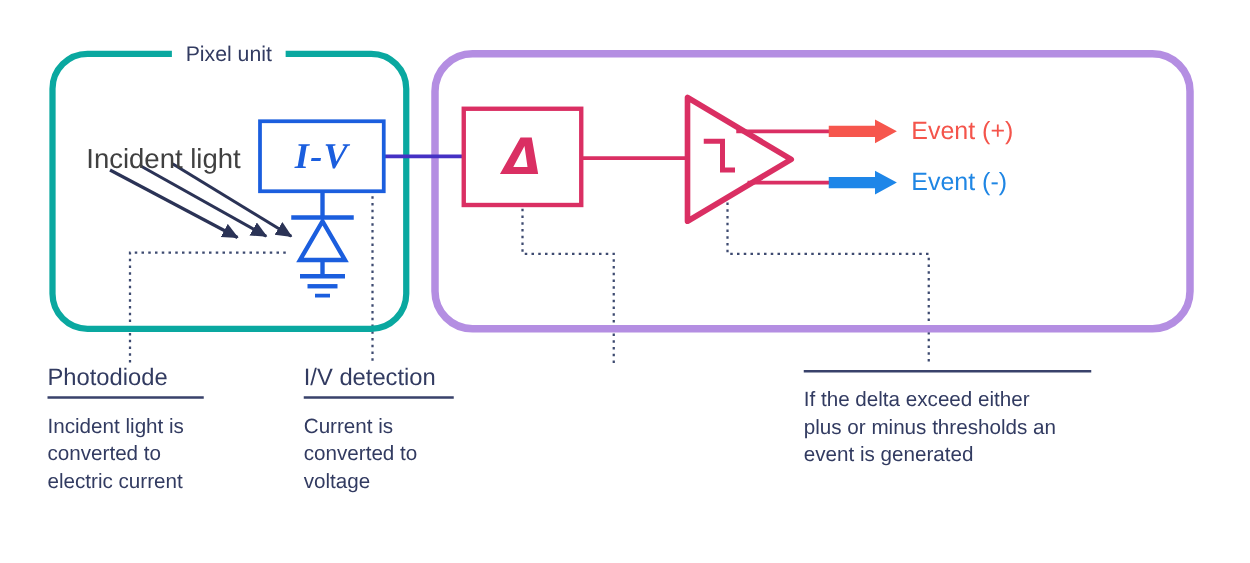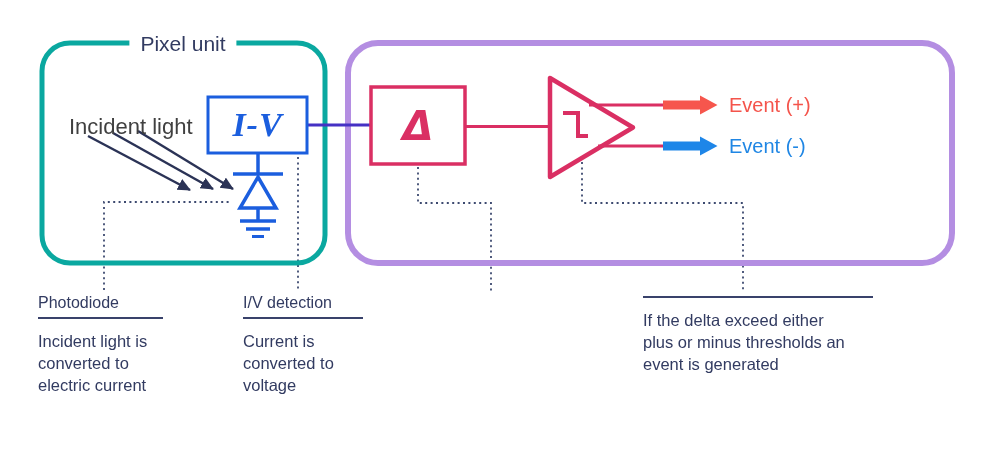--- a/index.html
+++ b/index.html
@@ -4,39 +4,39 @@
 <style>
   html,body{margin:0;padding:0;background:#ffffff;}
   #stage{
     position:relative;width:1000px;height:450px;background:#ffffff;overflow:hidden;
     font-family:"Liberation Sans",sans-serif;color:#323b61;
   }
   #diagram-svg{position:absolute;left:0;top:0;z-index:1;}
   .floating{position:absolute;z-index:2;}
   .unit-label{
     top:33px;height:21px;line-height:21px;background:#ffffff;
-    padding:0 11px;font-size:21px;color:#323b61;white-space:nowrap;
+    padding:0 11px;font-size:17px;color:#323b61;white-space:nowrap;
     transform:translateX(-50%);
   }
   .incident-label{left:69px;top:114px;font-size:22px;color:#404040;white-space:nowrap;}
   .iv-label{
     left:208px;top:97px;width:99px;height:56px;display:flex;align-items:center;justify-content:center;
     font-family:"Liberation Serif",serif;font-style:italic;font-weight:bold;
-    font-size:34px;color:#1b5ede;letter-spacing:1px;
+    font-size:29px;color:#1b5ede;letter-spacing:1px;
   }
   .delta-label{
     left:371px;top:87px;width:94px;height:77px;display:flex;align-items:center;justify-content:center;
     font-family:"DejaVu Sans",sans-serif;font-style:italic;font-weight:bold;
     font-size:40px;color:#da2f63;
   }
   .event-label{left:729px;height:22px;line-height:22px;font-size:20px;white-space:nowrap;}
   .event-plus{top:94px;color:#f4544b;}
   .event-minus{top:135px;color:#1f86e4;}
   .legend-col{position:absolute;top:292px;z-index:2;}
-  .col-title{font-size:16px;line-height:21px;color:#323b61;white-space:nowrap;}
+  .col-title{font-size:19px;line-height:21px;color:#323b61;white-space:nowrap;}
   .col-rule{height:0;border-top:2px solid #39426b;margin-top:4px;}
   .col-body{margin-top:11px;font-size:16.5px;line-height:22px;color:#323b61;white-space:pre-line;}
   #col-photodiode{left:38px;width:185px;}
   #col-iv{left:243px;width:165px;}
   #col-delta{left:405px;width:215px;}
   #col-comparator{left:643px;width:255px;}
 </style>
 </head>
 <body>
 

